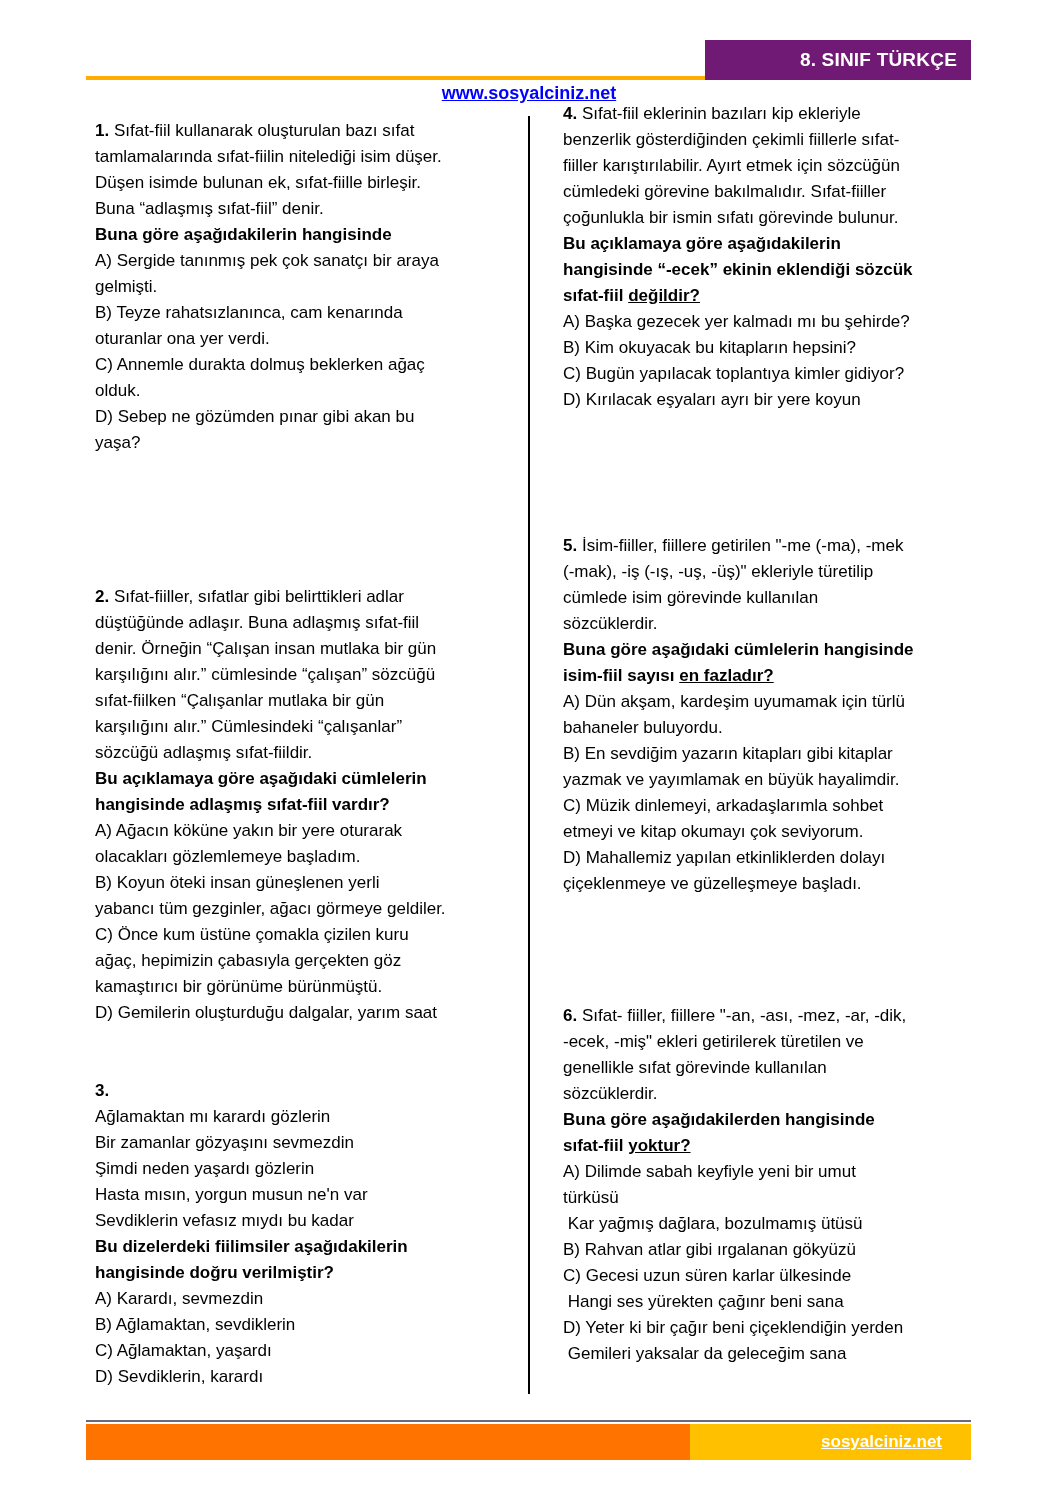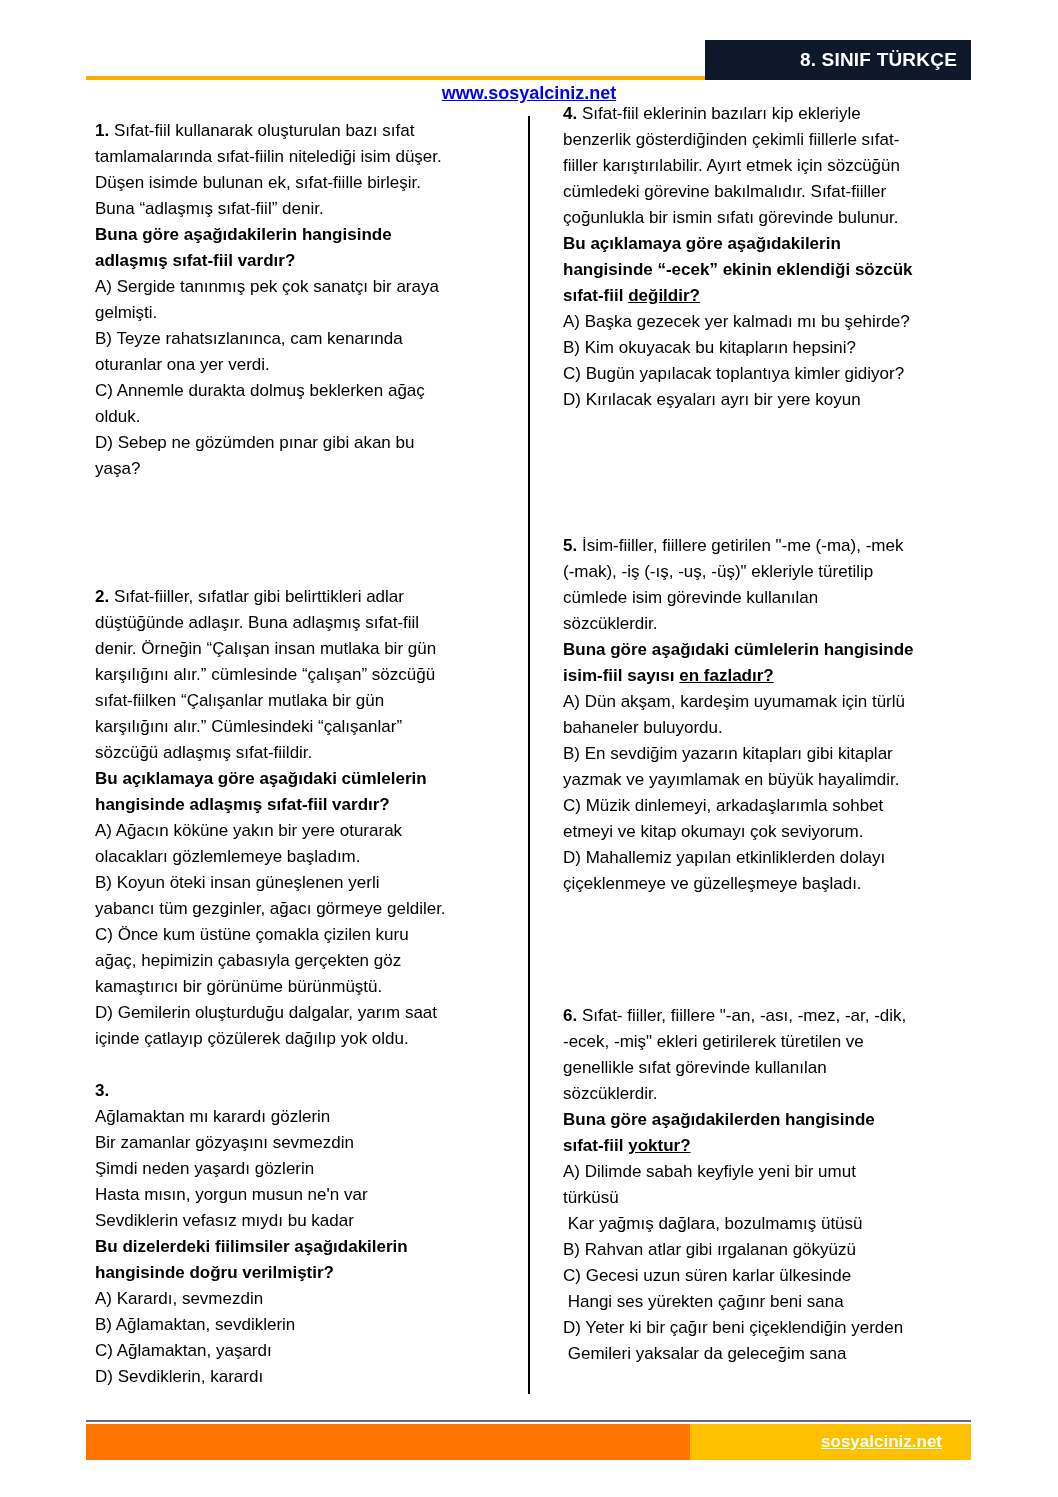--- a/index.html
+++ b/index.html
@@ -2,21 +2,21 @@
 <html><head>
 <meta charset="utf-8">
 <style>
   html,body{margin:0;padding:0;background:#ffffff;}
   .page{position:relative;width:1058px;height:1497px;background:#ffffff;overflow:hidden;
         font-family:"Liberation Sans", sans-serif;color:#000;}
 
   
   .hdr{position:absolute;left:86px;top:40px;width:885px;height:40px;display:flex;}
   .hdr-left{flex:1;background:#FFAD00;display:flex;align-items:flex-end;padding-left:14px;margin-top:36px;}
-  .hdr-right{width:252px;background:#0f172a;display:flex;align-items:center;justify-content:flex-end;padding-right:14px;}
+  .hdr-right{width:252px;background:#701a75;display:flex;align-items:center;justify-content:flex-end;padding-right:14px;}
   .hdr span{color:#fff;font-weight:bold;font-size:19px;letter-spacing:0.2px;}
 
   
   .top-link-wrap{position:absolute;left:0;top:83px;width:1058px;text-align:center;}
   .top-link{color:#0000FE;font-weight:bold;font-size:18px;text-decoration:underline;cursor:pointer;}
 
   
   .vdivider{position:absolute;left:528px;top:116px;width:2px;height:1278px;background:#000;}
 
   
@@ -58,21 +58,20 @@
   </div>
 
   <div class="vdivider"></div>
 
   <div id="q1" class="question">
       <div class="line body"><span class="b">1.</span><span> Sıfat-fiil kullanarak oluşturulan bazı sıfat</span></div>
       <div class="line body">tamlamalarında sıfat-fiilin nitelediği isim düşer.</div>
       <div class="line body">Düşen isimde bulunan ek, sıfat-fiille birleşir.</div>
       <div class="line body">Buna “adlaşmış sıfat-fiil” denir.</div>
       <div class="line stem">Buna göre aşağıdakilerin hangisinde</div>
-      <div class="line stem">adlaşmış sıfat-fiil vardır?</div>
       <div class="line options">A) Sergide tanınmış pek çok sanatçı bir araya</div>
       <div class="line options">gelmişti.</div>
       <div class="line options">B) Teyze rahatsızlanınca, cam kenarında</div>
       <div class="line options">oturanlar ona yer verdi.</div>
       <div class="line options">C) Annemle durakta dolmuş beklerken ağaç</div>
       <div class="line options">olduk.</div>
       <div class="line options">D) Sebep ne gözümden pınar gibi akan bu</div>
       <div class="line options">yaşa?</div>
     </div>
   <div id="q2" class="question">
@@ -86,21 +85,20 @@
       <div class="line stem">Bu açıklamaya göre aşağıdaki cümlelerin</div>
       <div class="line stem">hangisinde adlaşmış sıfat-fiil vardır?</div>
       <div class="line options">A) Ağacın köküne yakın bir yere oturarak</div>
       <div class="line options">olacakları gözlemlemeye başladım.</div>
       <div class="line options">B) Koyun öteki insan güneşlenen yerli</div>
       <div class="line options">yabancı tüm gezginler, ağacı görmeye geldiler.</div>
       <div class="line options">C) Önce kum üstüne çomakla çizilen kuru</div>
       <div class="line options">ağaç, hepimizin çabasıyla gerçekten göz</div>
       <div class="line options">kamaştırıcı bir görünüme bürünmüştü.</div>
       <div class="line options">D) Gemilerin oluşturduğu dalgalar, yarım saat</div>
-      <div class="line options">içinde çatlayıp çözülerek dağılıp yok oldu.</div>
     </div>
   <div id="q3" class="question">
       <div class="line body"><span class="b">3.</span></div>
       <div class="line body">Ağlamaktan mı karardı gözlerin</div>
       <div class="line body">Bir zamanlar gözyaşını sevmezdin</div>
       <div class="line body">Şimdi neden yaşardı gözlerin</div>
       <div class="line body">Hasta mısın, yorgun musun ne'n var</div>
       <div class="line body">Sevdiklerin vefasız mıydı bu kadar</div>
       <div class="line stem">Bu dizelerdeki fiilimsiler aşağıdakilerin</div>
       <div class="line stem">hangisinde doğru verilmiştir?</div>

